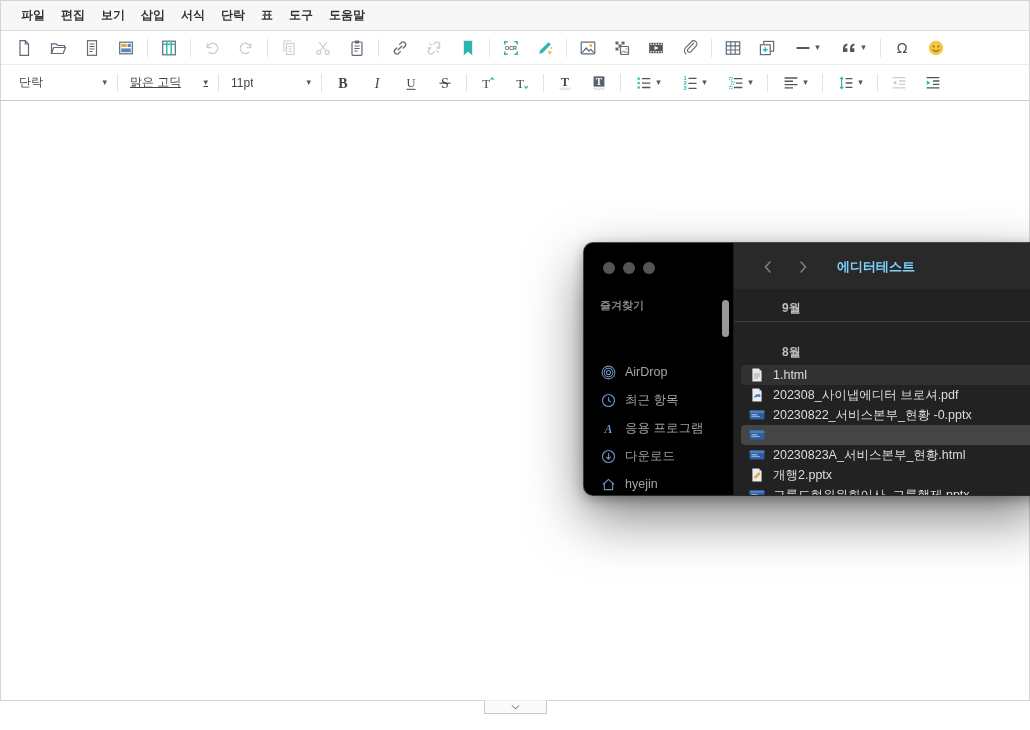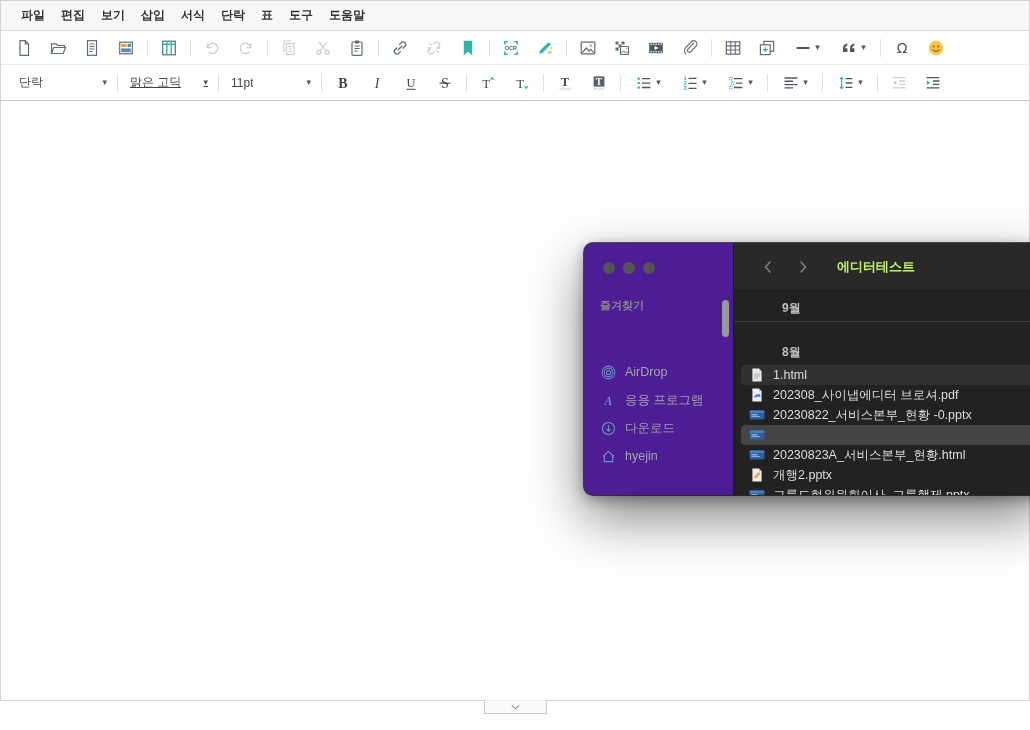--- a/index.html
+++ b/index.html
@@ -29,34 +29,34 @@
   .collapse-tab{position:absolute;left:484px;top:700px;width:63px;height:14px;background:#fafafa;border:1px solid #c9c9c9;border-top-color:#eee;display:flex;align-items:center;justify-content:center;padding:0;}
   .collapse-tab svg{width:11px;height:9px;display:block;}
   
   .finder{
     position:absolute;left:584px;top:243px;width:460px;height:252px;
     border-radius:9px;overflow:hidden;display:flex;
     background:#222223;
     box-shadow:0 22px 55px rgba(0,0,0,.5),0 4px 14px rgba(0,0,0,.35),0 0 0 1px rgba(0,0,0,.65);
     font-family:"Liberation Sans","DejaVu Sans",sans-serif;
   }
-  .f-sidebar{width:149px;flex-shrink:0;background:#4c1d95;border-right:1px solid #1a1a1b;position:relative;}
+  .f-sidebar{width:149px;flex-shrink:0;background:#000000;border-right:1px solid #1a1a1b;position:relative;}
   .f-traffic{position:absolute;top:19px;left:19px;display:flex;gap:8px;}
   .f-dot{width:12px;height:12px;border-radius:50%;background:#545455;display:inline-block;}
   .f-section-title{position:absolute;top:55px;left:16px;color:#86868a;font-size:11px;font-weight:bold;}
   .f-side-items{position:absolute;top:71px;left:0;right:0;margin-top:44px;}
   .f-side-item{height:28px;display:flex;align-items:center;padding-left:17px;gap:9px;color:#a3a4a6;font-size:12.5px;}
   .f-side-item .s-ic{width:15px;height:15px;display:flex;color:#6d93c1;flex-shrink:0;}
   .f-side-item svg{width:15px;height:15px;display:block;}
   .f-scrollbar{position:absolute;right:4px;top:57px;width:7px;height:37px;border-radius:4px;background:#98989a;}
   .f-main{flex:1;display:flex;flex-direction:column;min-width:0;}
   .f-titlebar{height:47px;background:#29292a;border-bottom:1px solid #1c1c1d;display:flex;align-items:center;padding-left:26px;flex-shrink:0;}
   .f-nav{width:16px;height:16px;display:flex;margin-right:19px;}
   .f-nav svg{width:16px;height:16px;display:block;}
-  .f-title{color:#bef264;font-size:13px;font-weight:bold;margin-left:7px;}
+  .f-title{color:#7dd3fc;font-size:13px;font-weight:bold;margin-left:7px;}
   .f-list{flex:1;background:#222223;padding-top:4px;overflow:hidden;}
   .f-group + .f-group{margin-top:17px;}
   .f-group-header{height:26px;display:flex;align-items:center;padding-left:48px;color:#bdbdbe;font-size:12px;font-weight:bold;}
   .f-divider{height:0;border-bottom:1px solid #3c3c3e;}
   .f-row{height:20px;display:flex;align-items:center;margin:0 7px;padding-left:8px;gap:8px;border-radius:4px;color:#dcdcdd;font-size:12.5px;white-space:nowrap;}
   .f-row.dim{background:rgba(255,255,255,0.07);}
   .f-row.strong{background:rgba(255,255,255,0.16);}
   .f-row .file-ic{width:16px;height:16px;display:flex;flex-shrink:0;}
   .f-row svg{width:16px;height:16px;display:block;}
 </style>
@@ -537,20 +537,29 @@
           <span class="s-ic">
             <svg viewBox="0 0 16 16">
               <g fill="none" stroke="currentColor" stroke-width="1.1">
                 <circle cx="8" cy="8" r="2.2"></circle>
                 <circle cx="8" cy="8" r="4.6"></circle>
                 <circle cx="8" cy="8" r="6.8"></circle>
               </g>
             </svg>
           </span>
           <span>AirDrop</span>
+        </div>
+        <div class="f-side-item">
+          <span class="s-ic">
+            <svg viewBox="0 0 16 16">
+              <circle cx="8" cy="8" r="6.4" fill="none" stroke="currentColor" stroke-width="1.2"></circle>
+              <path d="M8 4.6V8l2.4 1.6" fill="none" stroke="currentColor" stroke-width="1.2"></path>
+            </svg>
+          </span>
+          <span>최근 항목</span>
         </div>
         <div class="f-side-item">
           <span class="s-ic">
             <svg viewBox="0 0 16 16">
               <text x="8" y="12.6" font-size="12.5" font-weight="bold" font-style="italic" fill="currentColor" text-anchor="middle" font-family="Liberation Serif,serif">A</text>
             </svg>
           </span>
           <span>응용 프로그램</span>
         </div>
         <div class="f-side-item">

